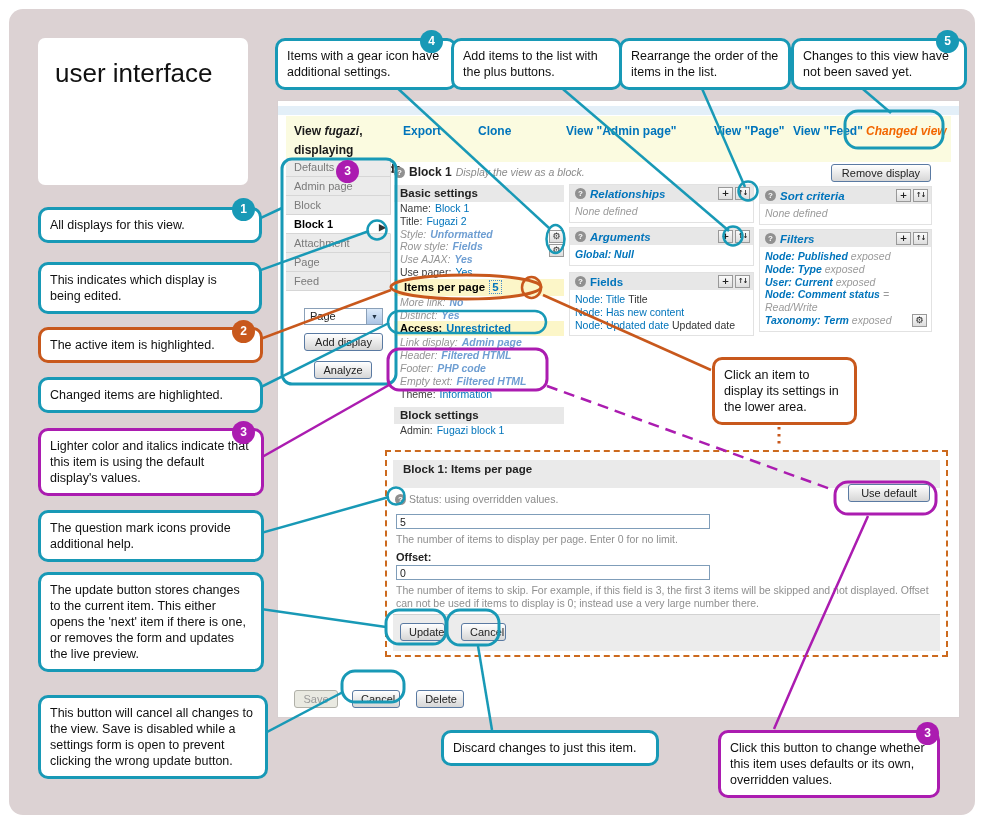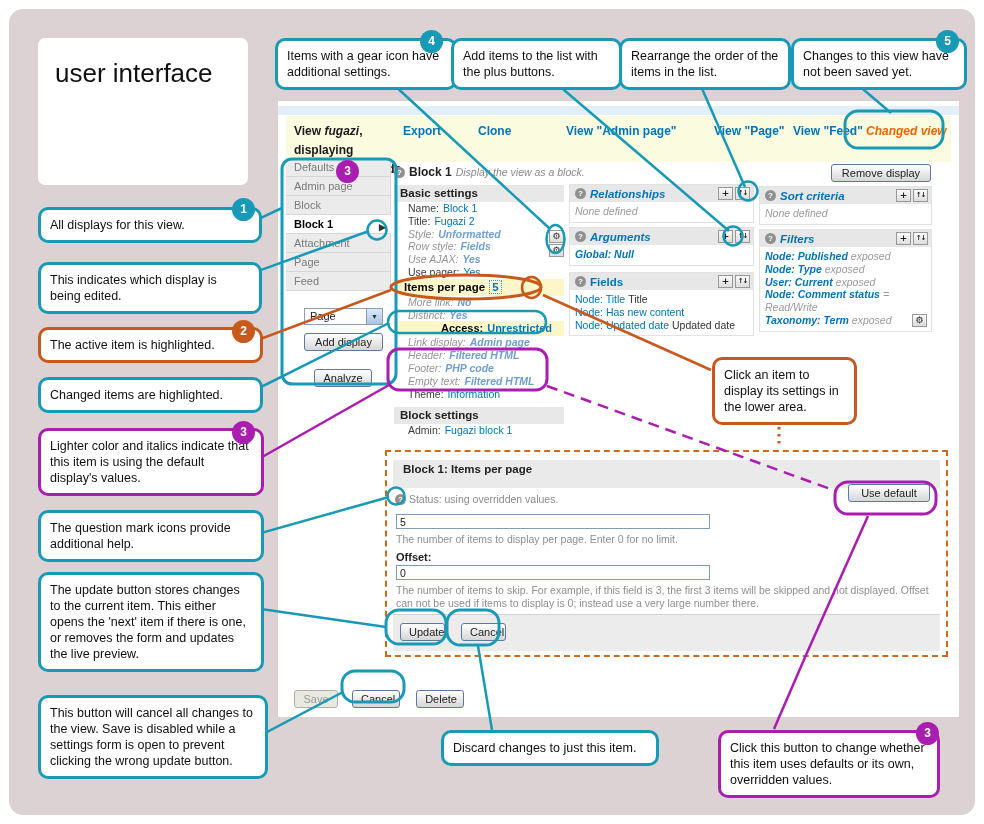--- a/index.html
+++ b/index.html
@@ -34,31 +34,31 @@
   #page-select{left:26px;top:207px;width:79px;height:17px;border:1px solid #8aa0b8;background:#fff;font-size:11px;line-height:15px;padding-left:5px;cursor:pointer;}
   #page-select .sel-arrow{position:absolute;right:0;top:0;width:16px;height:15px;background:linear-gradient(#dceafa,#aac4e4);border-left:1px solid #8aa0b8;font-size:7px;line-height:15px;text-align:center;color:#234;}
   
   #disp-header{left:116px;top:64px;width:430px;white-space:nowrap;}
   #disp-header .t{font-weight:bold;font-size:12px;margin:0 4px;}
   #disp-header .s{font-style:italic;color:#8a8a8a;font-size:10.5px;}
   .qicon{display:inline-block;width:11px;height:11px;border-radius:50%;background:#909090;color:#fff;font-size:8px;font-weight:bold;text-align:center;line-height:11px;vertical-align:1px;}
   
   #col1{left:116px;top:84px;width:170px;}
   .section-bar{background:#e8e8e8;font-weight:bold;font-size:11.5px;height:17px;line-height:17px;padding-left:6px;}
-  .bs-row{position:relative;height:12.8px;font-size:10.5px;line-height:12.8px;padding-left:14px;white-space:nowrap;cursor:pointer;}
+  .bs-row{position:relative;height:12.8px;font-size:10.5px;line-height:12.8px;padding-left:6px;white-space:nowrap;cursor:pointer;}
   .bs-label{color:#3c3c3c;}
   .bs-value{color:#0074bb;margin-left:4px;}
   .bs-row.default{font-style:italic;}
   .bs-row.default .bs-label{color:#949494;}
   .bs-row.default .bs-value{color:#6e9ed2;font-weight:bold;}
   .bs-row.active{background:#fcf6c8;font-weight:bold;height:17px;line-height:17px;padding-left:10px;font-size:11.5px;font-style:normal;}
   .bs-row.active .bs-label{color:#000;}
   .bs-row.active .bs-value{outline:1px dotted #4a90c8;padding:0 2px;margin-left:5px;}
   .bs-row.changed{background:#fcf6c8;font-weight:bold;height:15px;line-height:15px;font-size:11px;}
-  .bs-row.changed .bs-label{color:#000;margin-left:33px;}
+  .bs-row.changed .bs-label{color:#000;}
   .gear-col{position:absolute;right:0px;top:45px;width:15px;}
   .gear-btn{width:15px;height:13px;background:linear-gradient(#fafafa,#ddd);border:1px solid #999;font-size:9px;line-height:11px;text-align:center;color:#333;cursor:pointer;font-family:"DejaVu Sans",sans-serif;margin-bottom:1px;}
   
   .mini-panel{position:absolute;border:1px solid #e2e2e2;background:#fff;}
   .mini-head{background:#e7e7e7;height:17px;display:flex;align-items:center;padding:0 3px 0 5px;}
   .mini-title{color:#0074bb;font-weight:bold;font-size:11.5px;margin-left:4px;}
   .mini-btns{margin-left:auto;display:flex;gap:2px;}
   .sq-btn{width:15px;height:13px;background:linear-gradient(#fafafa,#ddd);border:1px solid #999;font-size:9px;font-weight:bold;line-height:11px;text-align:center;color:#222;cursor:pointer;font-family:"DejaVu Sans",sans-serif;}
   .sq-btn.rr{font-size:7px;letter-spacing:-1px;}
   .mini-body{padding:3px 5px 4px 5px;font-size:10.5px;line-height:12.8px;}
@@ -114,21 +114,21 @@
       <div class="tab"><span>Attachment</span></div>
       <div class="tab"><span>Page</span></div>
       <div class="tab"><span>Feed</span></div>
     </div>
 
     <div id="page-select" class="abs">
       <span>Page</span>
       <span class="sel-arrow">▼</span>
     </div>
     <div class="ui-btn abs" style="left:26px;top:232px;width:79px">Add display</div>
-    <div class="ui-btn abs" style="left:36px;top:268px;width:58px">Analyze</div>
+    <div class="ui-btn abs" style="left:36px;top:260px;width:58px">Analyze</div>
 
     <div id="disp-header" class="abs">
       <span class="qicon">?</span><span class="t">Block 1</span><span class="s">Display the view as a block.</span>
     </div>
     <div class="ui-btn abs" style="left:553px;top:63px;width:100px">Remove display</div>
 
     <div id="col1" class="abs" style="width:170px">
       <div class="section-bar">Basic settings</div>
       <div class="bs-row"><span class="bs-label">Name:</span><span class="bs-value">Block 1</span></div>
       <div class="bs-row"><span class="bs-label">Title:</span><span class="bs-value">Fugazi 2</span></div>

